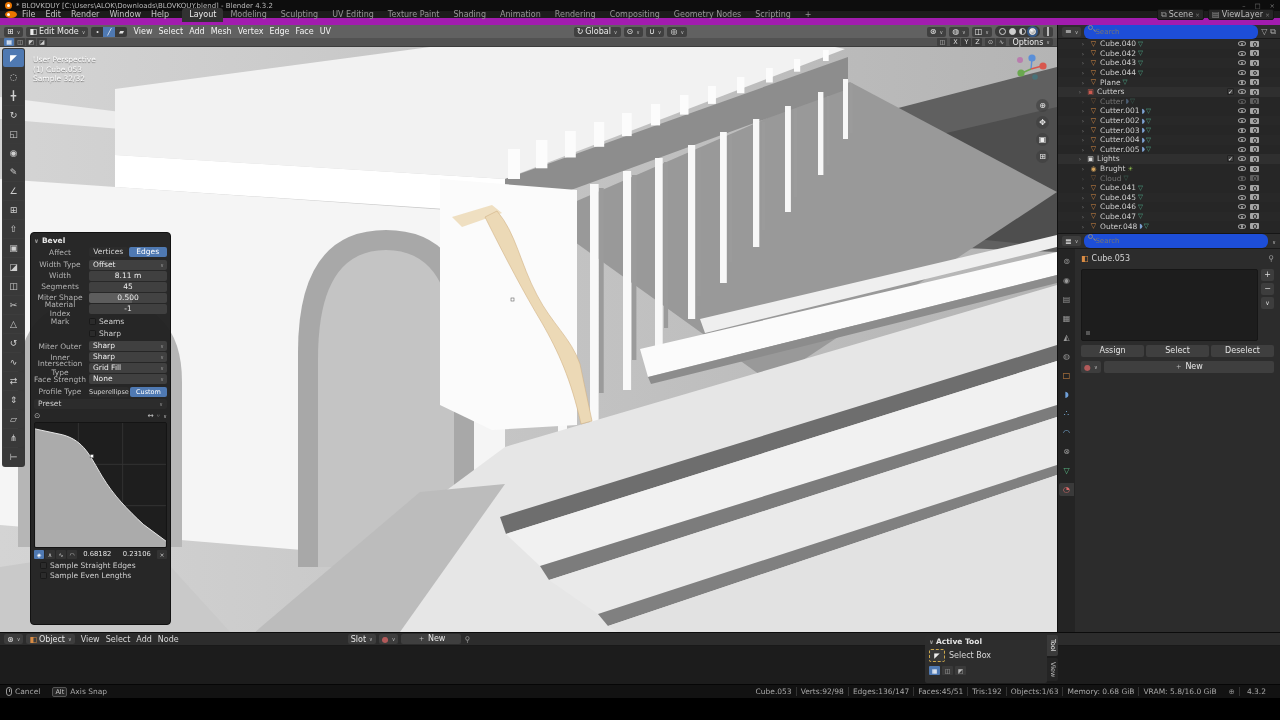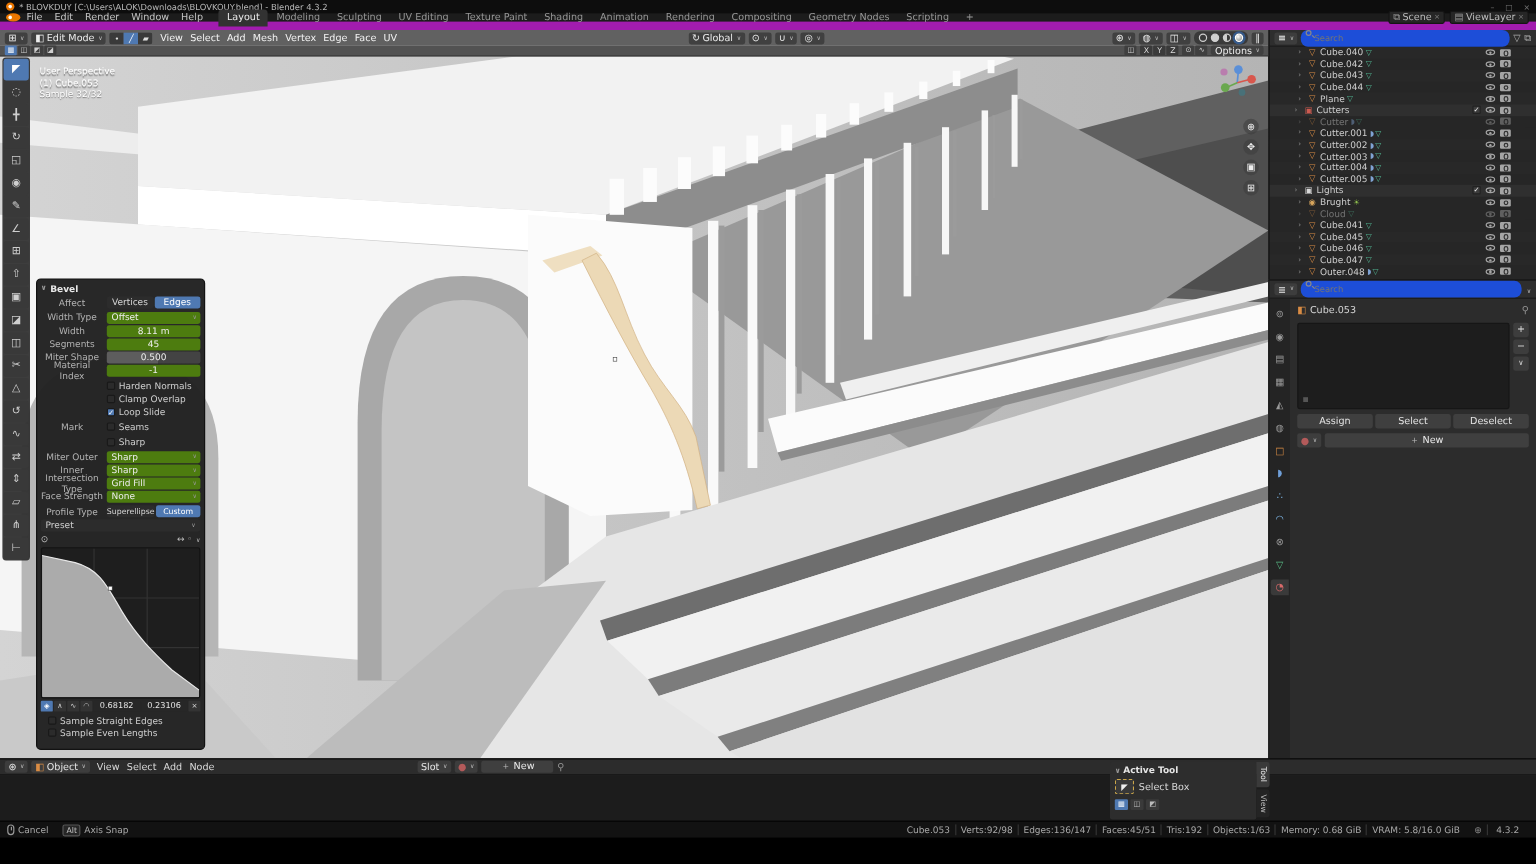--- a/index.html
+++ b/index.html
@@ -53,21 +53,21 @@
 
 .gizmo{position:absolute;left:1014px;top:26px;z-index:20}
 .vicons{position:absolute;left:1036px;top:74px;z-index:20;display:flex;flex-direction:column;gap:4px}
 .vic{width:13px;height:13px;border-radius:50%;background:rgba(60,60,60,.55);color:#eee;font-size:8px;display:flex;align-items:center;justify-content:center}
 
 .bevel{position:absolute;left:30px;top:207px;width:141px;height:393px;background:rgba(33,33,33,.97);border:1px solid #121212;border-radius:4px;z-index:28;padding:2px 3px;color:#cfcfcf;display:flex;flex-direction:column;gap:1.5px;font-size:7.5px}
 .bv-h{height:10px;display:flex;align-items:center;gap:3px;color:#e8e8e8;font-weight:bold}
 .bv-h::before{content:"∨";font-size:6px;color:#999}
 .bv-row{display:flex;align-items:center;height:11px;gap:3px}
 .bv-l{width:52px;text-align:center;color:#b2b2b2;flex:0 0 auto}
-.bv-w{flex:1;background:#4d7c0f;border-radius:2px;height:10px;line-height:10px;text-align:center;color:#ededed;position:relative}
+.bv-w{flex:1;background:#404040;border-radius:2px;height:10px;line-height:10px;text-align:center;color:#ededed;position:relative}
 .bv-w[data-type="slider"]{background:linear-gradient(90deg,#5d5d5d 55%,#434343 55%)}
 .bv-w[data-type="dropdown"]{text-align:left;padding-left:4px}
 .bv-w[data-type="dropdown"]::after{content:"∨";position:absolute;right:3px;font-size:5px;color:#999}
 .seg{flex:1;display:flex;gap:1px}
 .seg span{flex:1;background:#2c2c2c;height:10px;line-height:10px;text-align:center;border-radius:2px;color:#d5d5d5}
 .seg span[data-active="true"]{background:#4f79b2;color:#fff}
 .cb{display:flex;align-items:center;gap:3px;flex:1}
 .cb i{width:7px;height:7px;background:#2b2b2b;border:1px solid #191919;border-radius:1.5px;font-style:normal;font-size:6px;line-height:7px;text-align:center;color:#fff}
 .cb[data-checked="true"] i{background:#4f79b2}
 .cb[data-checked="true"] i::before{content:"✓"}
@@ -430,44 +430,20 @@
         </div>
           <div class="bv-row">
           <span class="bv-l">Miter Shape</span>
           <span class="bv-w" data-type="slider">0.500</span>
         </div>
           <div class="bv-row">
           <span class="bv-l">Material Index</span>
           <span class="bv-w" data-type="number">-1</span>
         </div>
         </div>
-      <div>
-
-      <div class="bv-row">
-          <span class="bv-l"></span>
-          <span class="cb" data-checked="false">
-              <i></i>
-              <span>Harden Normals</span>
-            </span>
-        </div>
-          <div class="bv-row">
-          <span class="bv-l"></span>
-          <span class="cb" data-checked="false">
-              <i></i>
-              <span>Clamp Overlap</span>
-            </span>
-        </div>
-          <div class="bv-row">
-          <span class="bv-l"></span>
-          <span class="cb" data-checked="true">
-              <i></i>
-              <span>Loop Slide</span>
-            </span>
-        </div>
-        </div>
       <div class="bv-row">
         <span class="bv-l">Mark</span>
         <span class="cb" data-checked="false">
             <i></i>
             <span>Seams</span>
           </span>
       </div>
       <div class="bv-row">
         <span class="bv-l"></span>
         <span class="cb" data-checked="false">

